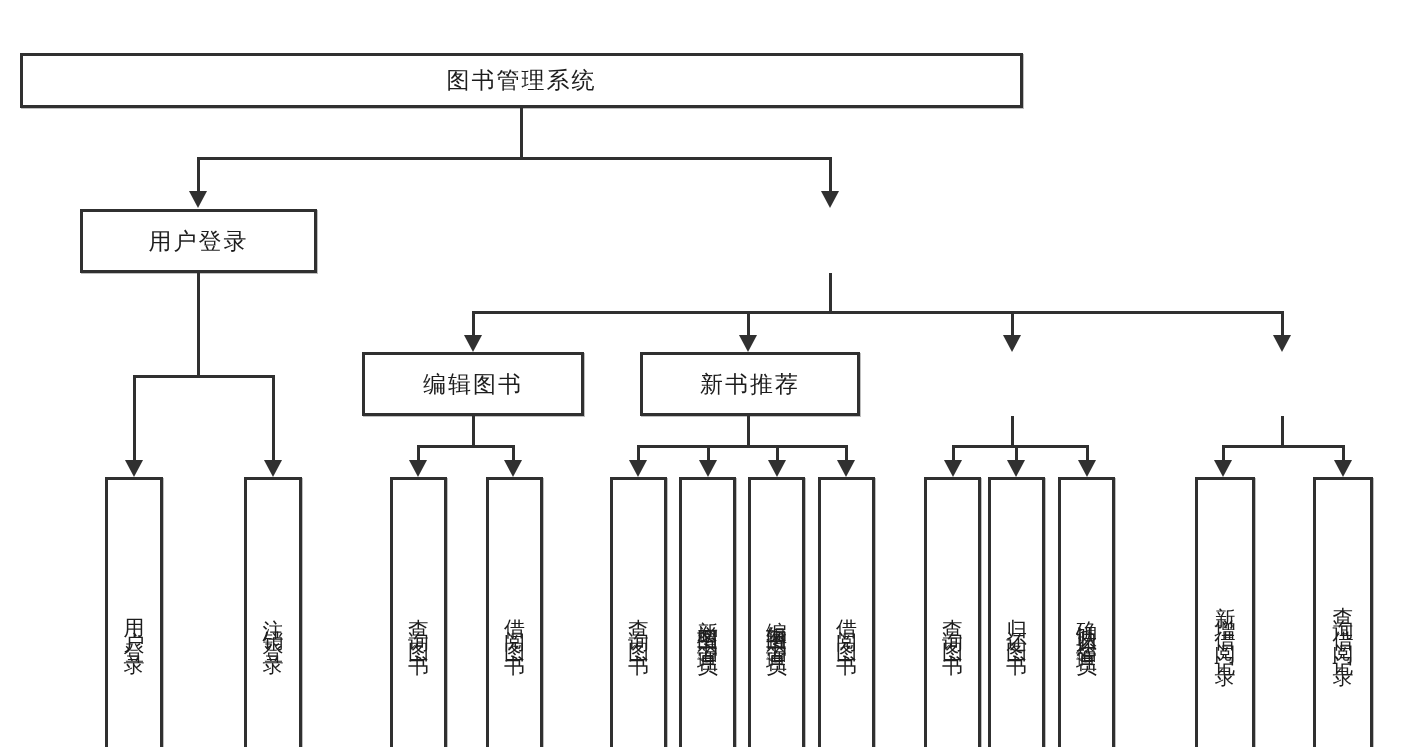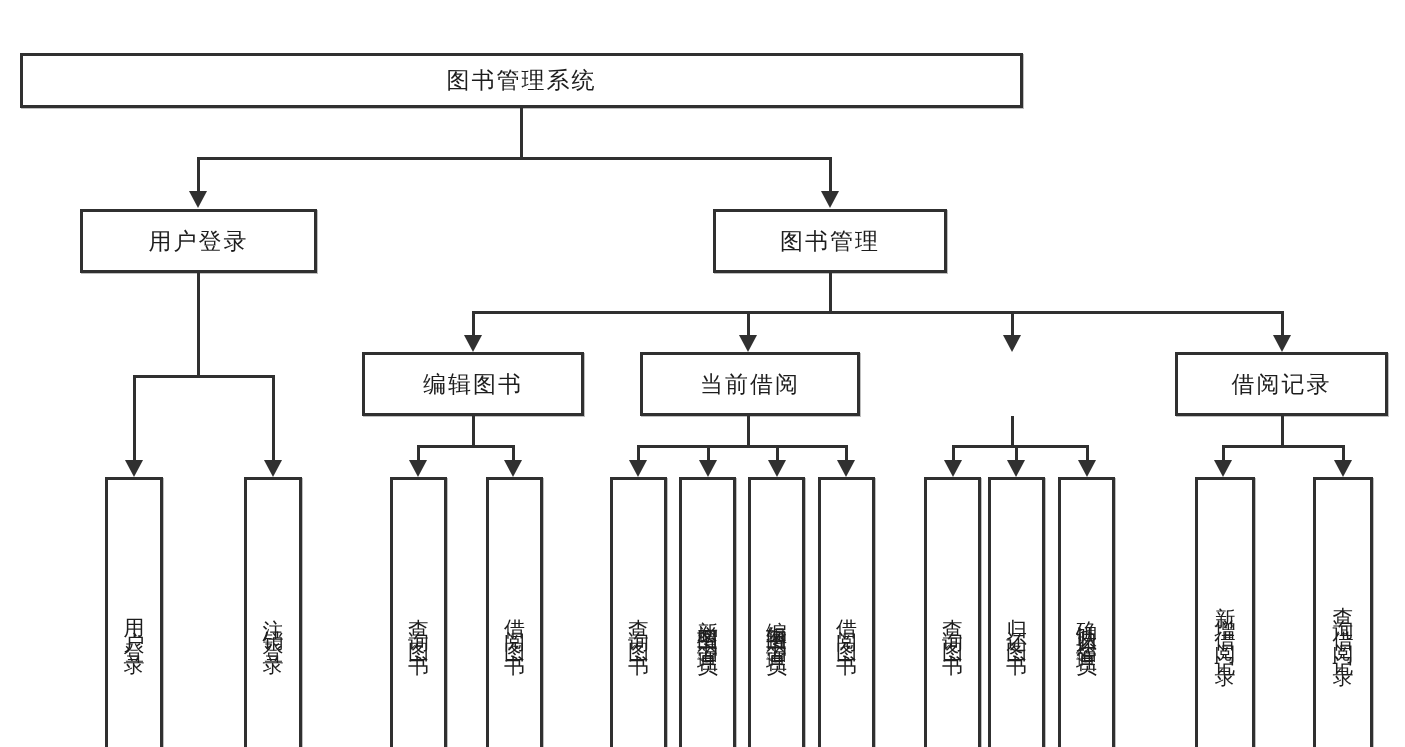--- a/index.html
+++ b/index.html
@@ -70,32 +70,26 @@
 
 <div id="stage">
 
   <div class="box" style="left:20px;top:13px;width:1003px;height:55px">
     <span class="hlabel">图书管理系统</span>
   </div>
 
   <div class="box" style="left:80px;top:169px;width:237px;height:64px">
     <span class="hlabel">用户登录</span>
   </div>
-  <div class="box" style="left:713px;top:169px;width:234px;height:64px">
-    <span class="hlabel">图书管理</span>
-  </div>
 
   <div class="box" style="left:362px;top:312px;width:222px;height:64px">
     <span class="hlabel">编辑图书</span>
   </div>
   <div class="box" style="left:640px;top:312px;width:220px;height:64px">
-    <span class="hlabel">当前借阅</span>
-  </div>
-  <div class="box" style="left:1175px;top:312px;width:213px;height:64px">
-    <span class="hlabel">借阅记录</span>
+    <span class="hlabel">新书推荐</span>
   </div>
 
   <div class="box leaf" style="left:105px;width:58px">
     <span class="vtext">用户登录</span>
   </div>
   <div class="box leaf" style="left:244px;width:58px">
     <span class="vtext">注销登录</span>
   </div>
 
   <div class="box leaf" style="left:390px;width:57px">

